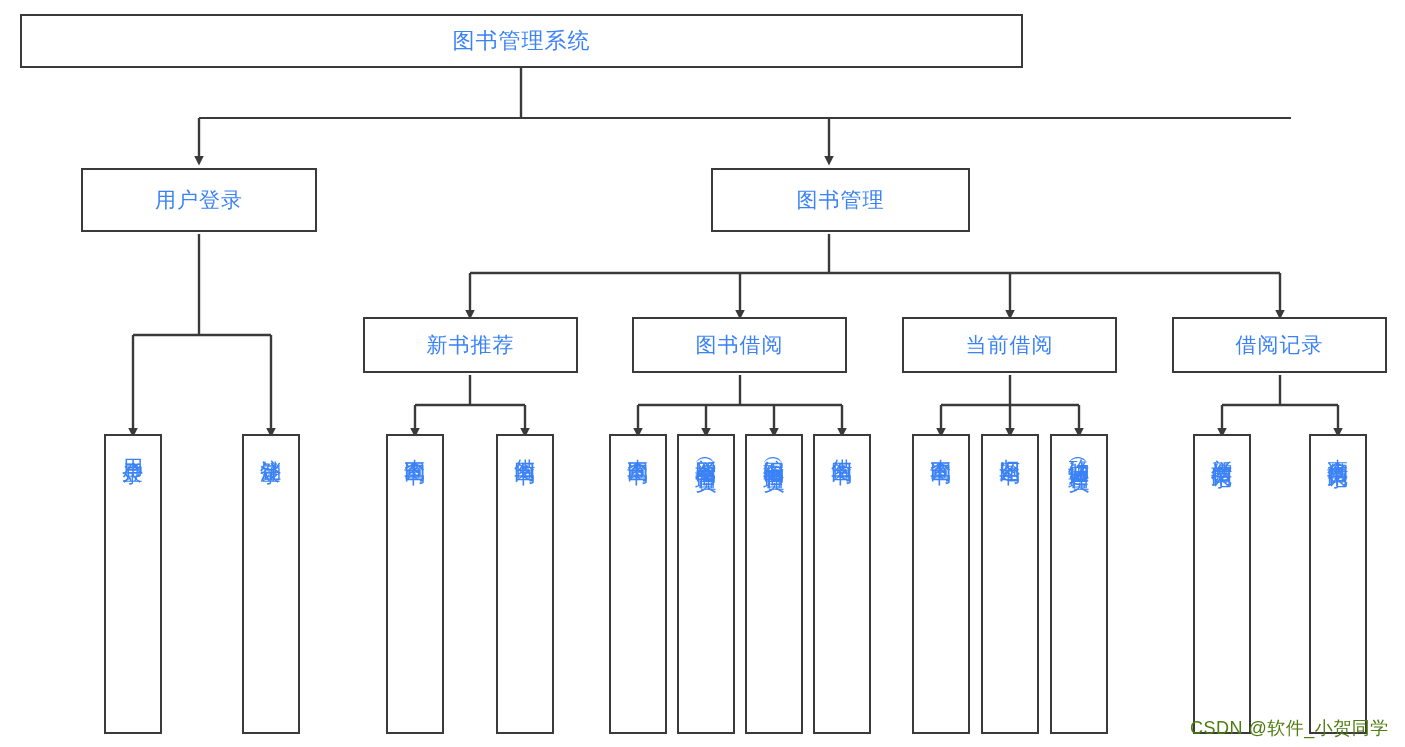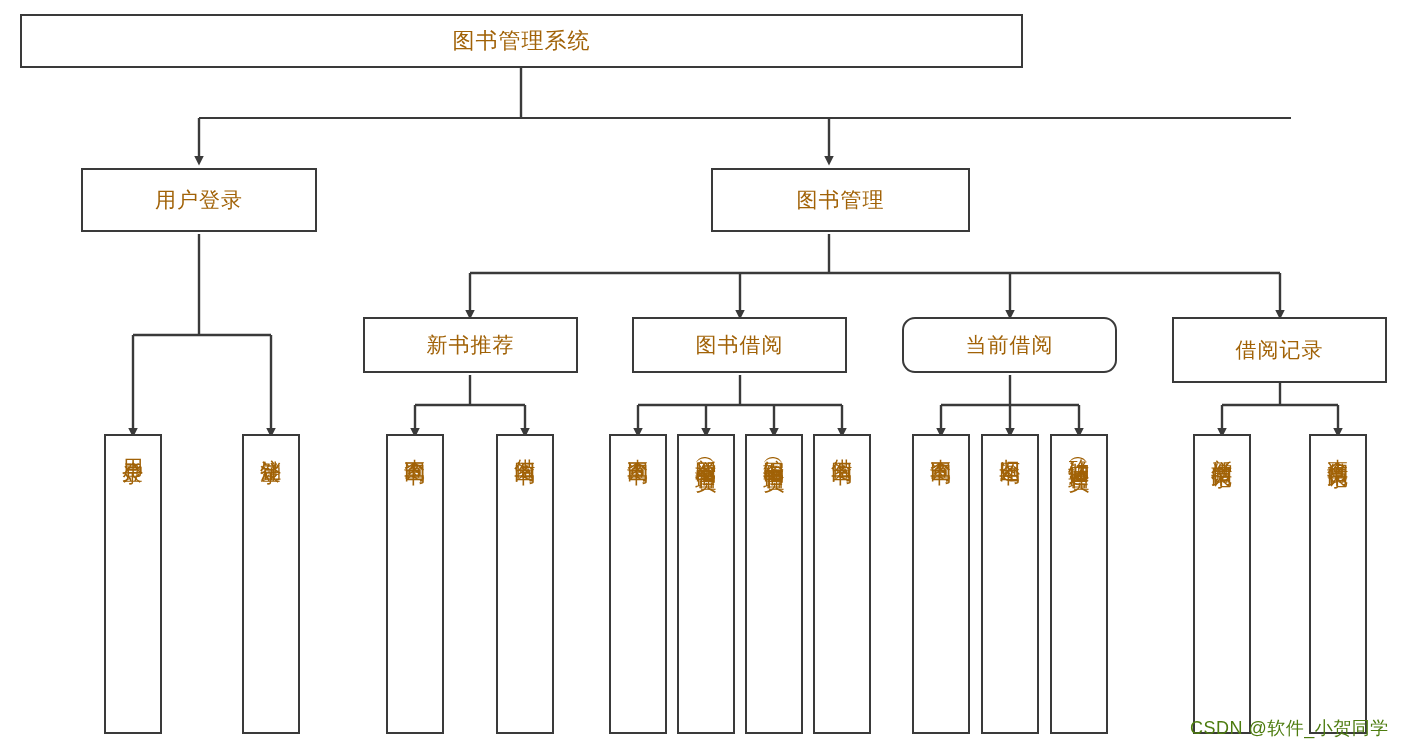--- a/index.html
+++ b/index.html
@@ -26,21 +26,21 @@
     pointer-events: none;
   }
   .node {
     position: absolute;
     box-sizing: border-box;
     background: #ffffff;
     border: 2px solid #3a3a3a;
     display: flex;
     align-items: center;
     justify-content: center;
-    color: #a16207;
+    color: #3b82f6;
   }
   .node .label {
     display: block;
     text-align: center;
     line-height: 1.25;
     white-space: nowrap;
   }
   .node.horizontal .label {
     font-size: 21px;
     letter-spacing: 1px;
@@ -138,25 +138,25 @@
   </div>
 
   <div class="node horizontal" style="left:363px; top:317px; width:215px; height:56px;">
     <span class="label">新书推荐</span>
   </div>
 
   <div class="node horizontal" style="left:632px; top:317px; width:215px; height:56px;">
     <span class="label">图书借阅</span>
   </div>
 
-  <div class="node horizontal" style="left:902px; top:317px; width:215px; height:56px;border-radius:13px;">
+  <div class="node horizontal" style="left:902px; top:317px; width:215px; height:56px;">
     <span class="label">当前借阅</span>
   </div>
 
-  <div class="node horizontal" style="left:1172px; top:317px; width:215px; height:66px;">
+  <div class="node horizontal" style="left:1172px; top:317px; width:215px; height:56px;">
     <span class="label">借阅记录</span>
   </div>
 
   <div class="node vertical" style="left:104px; top:434px; width:58px; height:300px;">
     <span class="label">用户登录</span>
   </div>
 
   <div class="node vertical" style="left:242px; top:434px; width:58px; height:300px;">
     <span class="label">注销登录</span>
   </div>

